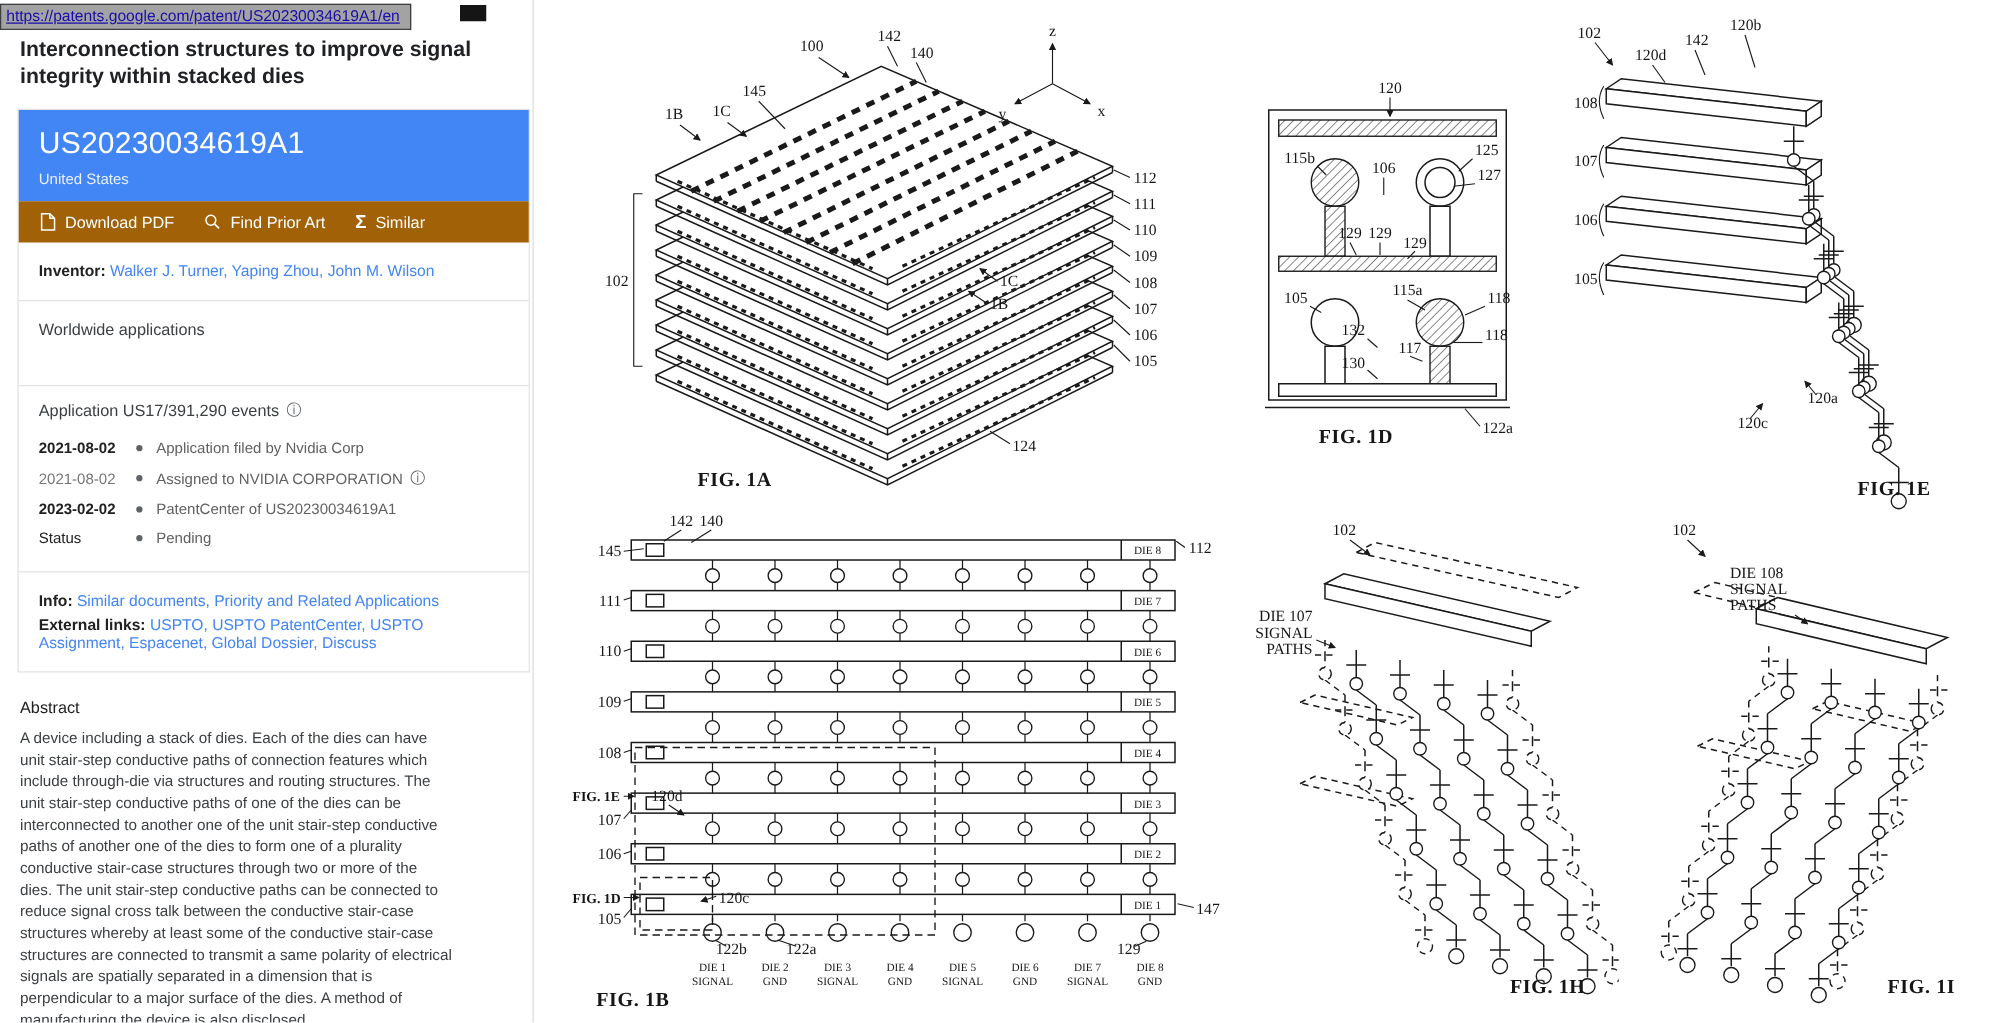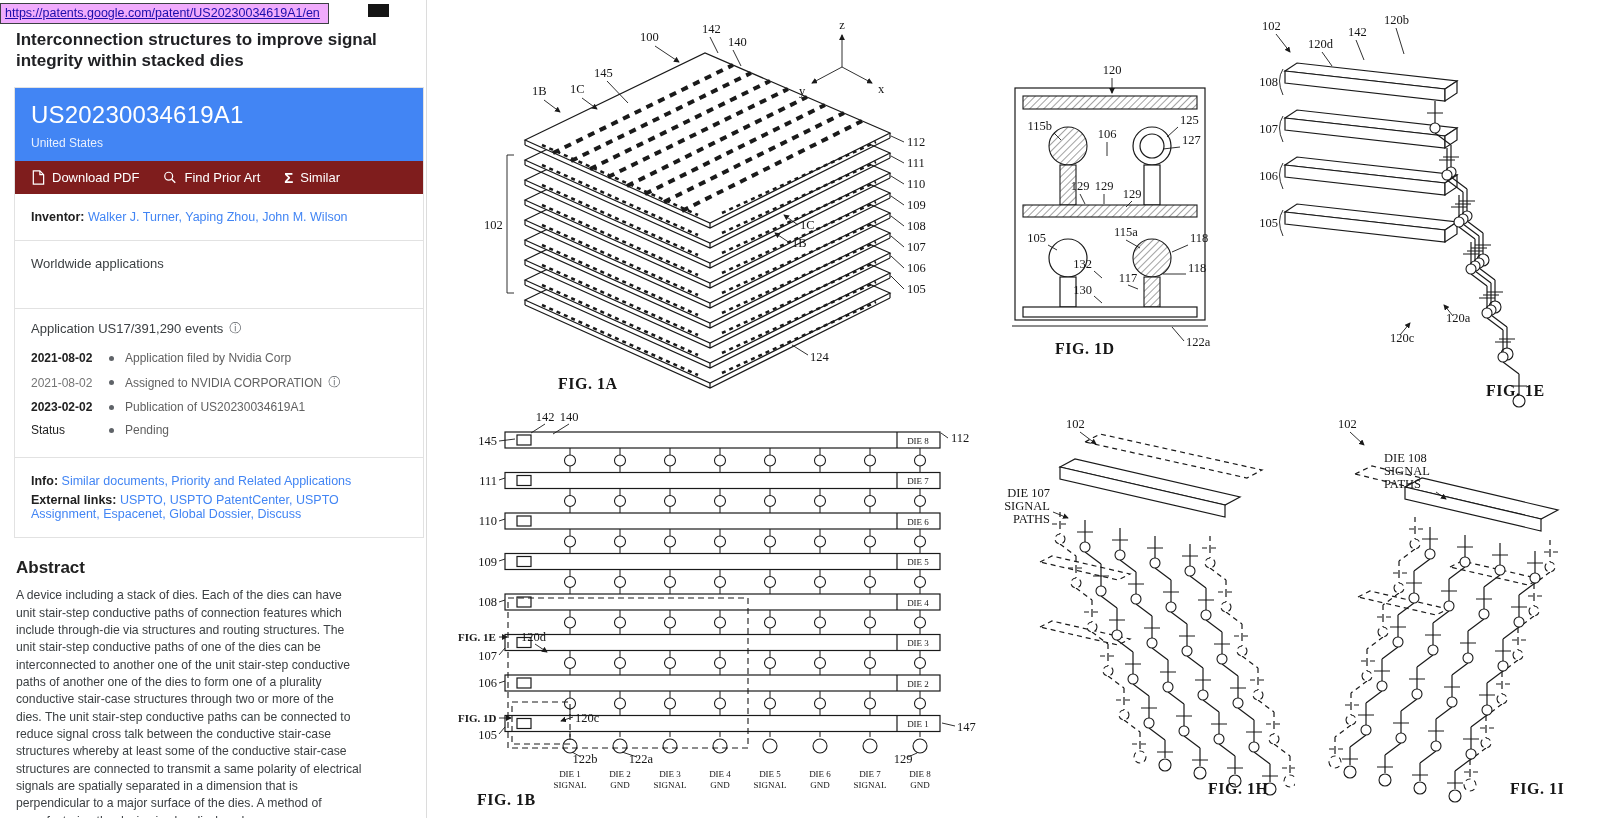--- a/index.html
+++ b/index.html
@@ -1,46 +1,46 @@
 <!DOCTYPE html>
 <html><head>
 <meta charset="utf-8">
 <style>
   html,body{margin:0;padding:0}
   body{width:1600px;height:818px;background:#fff;font-family:"Liberation Sans",sans-serif;position:relative;overflow:hidden;color:#212121}
-  .url-chip{position:absolute;top:3px;left:0;z-index:6;background:#f0abfc;border:1px solid #3c4043;padding:2px 8px 3px 4px;font-size:12.5px}
+  .url-chip{position:absolute;top:3px;left:0;z-index:6;background:#a3a3a3;border:1px solid #3c4043;padding:2px 8px 3px 4px;font-size:12.5px}
   .url-chip span{color:#1a0dab;text-decoration:underline}
   .frag{position:absolute;top:4px;left:368px;width:21px;height:13px;background:#151515;z-index:6}
   .left{position:absolute;top:0;left:0;width:426px;height:818px;border-right:1px solid #dcdcdc;background:#fff;overflow:hidden;z-index:2}
   .title{margin:30px 12px 16px 16px;font-size:17px;font-weight:bold;color:#202124;line-height:1.22;width:396px}
   .card{margin-left:14px;width:410px;border:1px solid #e2e2e2;box-sizing:border-box;background:#fff}
   .bhead{background:#4285f4;color:#fff;padding:13px 16px 11px}
   .pn{font-size:24px;letter-spacing:.2px}
   .country{font-size:12px;margin-top:7px;color:#e8f0fe}
-  .tbar{background:#7f1d1d;display:flex;align-items:center;gap:24px;padding:9px 16px}
+  .tbar{background:#a16207;display:flex;align-items:center;gap:24px;padding:9px 16px}
   .tbtn{display:flex;align-items:center;gap:7px;color:#fff;font-size:13px;cursor:pointer;white-space:nowrap}
   .tb-ic{width:14px;height:15px;display:block}
   .sigma{font-size:15px;font-weight:bold;line-height:1}
   .sec{padding:11px 16px}
   .row{margin:5px 0;font-size:12.5px;color:#212121}
   .lab{font-weight:bold}
   .link{color:#4285f4;cursor:pointer}
   .gray{color:#9e9e9e}
   .hr{border-top:1px solid #e2e2e2}
   .subhead{font-size:13px;color:#3c4043;margin:4px 0 26px}
   .events{font-size:13px;color:#3c4043;display:flex;align-items:center}
   .iic{color:#5f6368;margin-left:6px;font-size:12px}
   .tl{margin-top:14px}
   .tlr{display:flex;align-items:center;margin:9px 0;font-size:12px}
   .tld{width:78px;font-weight:bold;color:#212121;flex-shrink:0}
   .tld.m{font-weight:normal;color:#757575}
   .tld.p{font-weight:normal;color:#212121}
   .dot{width:5px;height:5px;border-radius:50%;background:#5f6368;margin-right:11px;flex-shrink:0}
   .tlt{color:#616161}
-  .absh{margin:20px 16px 9px;font-size:17px;font-weight:bold;color:#212121}
+  .absh{margin:20px 16px 9px;font-size:13px;font-weight:normal;color:#212121}
   .absp{margin:0 16px;width:346px;font-size:12.2px;line-height:1.42;color:#3c4043}
   
   .fig{position:absolute}
   .fig text{font-family:"Liberation Serif",serif;font-size:12.5px;fill:#161616}
   .fig .cap{font-size:16px;font-weight:bold;letter-spacing:.5px}
   .fig .callout{font-size:11px;font-weight:bold}
   .fig .small{font-size:9px}
   .ln{fill:none;stroke:#1a1a1a;stroke-width:1.2}
   .ldr{fill:none;stroke:#1a1a1a;stroke-width:.9}
   .shape{fill:#fff;stroke:#1a1a1a;stroke-width:1.2}
@@ -154,21 +154,21 @@
         </div>
         <div class="tlr">
           <span class="tld m">2021-08-02</span>
           <span class="dot"></span>
           <span class="tlt">Assigned to NVIDIA CORPORATION</span>
           <span class="iic">ⓘ</span>
         </div>
         <div class="tlr">
           <span class="tld">2023-02-02</span>
           <span class="dot"></span>
-          <span class="tlt">Publication of US20230034619A1</span>
+          <span class="tlt">PatentCenter of US20230034619A1</span>
         </div>
         <div class="tlr">
           <span class="tld p">Status</span>
           <span class="dot"></span>
           <span class="tlt">Pending</span>
         </div>
       </div>
     </div>
     <div class="hr"></div>
 

